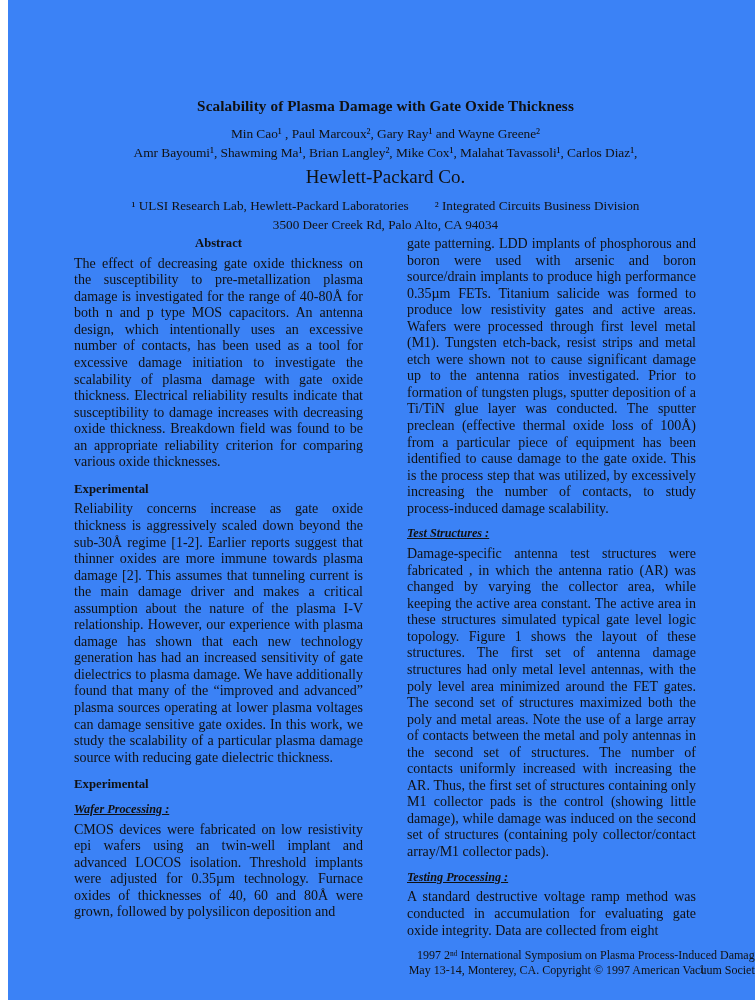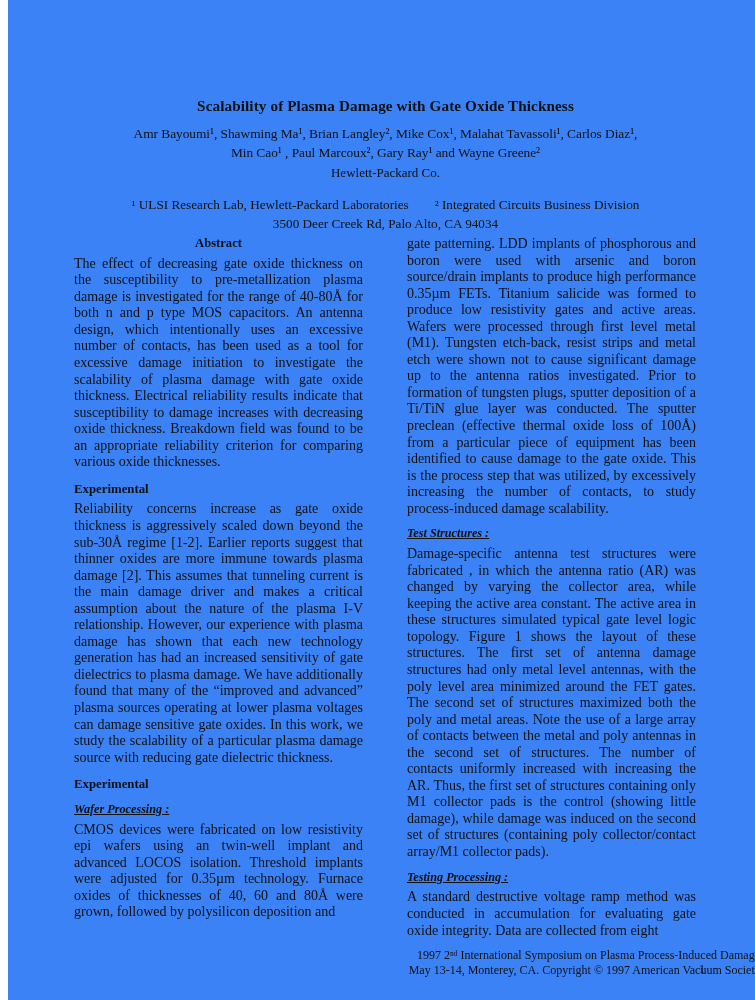--- a/index.html
+++ b/index.html
@@ -41,23 +41,23 @@
     line-height: 1.25;
     margin: 0 0 9px 0;
   }
   .author-line {
     font-size: 13.4px;
     line-height: 1.42;
     margin: 0;
     letter-spacing: -0.05px;
   }
   .affil-co {
-    font-size: 13px;
+    font-size: 19px;
     line-height: 1.5;
-    margin: 1px 0 12px 0;
+    margin: 1px 0 4px 0;
   }
   .affil-row {
     font-size: 13.2px;
     line-height: 1.5;
     margin: 0;
     display: block;
   }
   .affil-row .affil-gap { display: inline-block; width: 26px; }
   .affil-addr {
     font-size: 13.2px;
@@ -133,22 +133,22 @@
     font-family: "Liberation Serif", "DejaVu Serif", serif;
   }
 </style>
 </head>
 <body>
 
 <div class="page">
 
   <div class="header">
     <h1 class="paper-title">Scalability of Plasma Damage with Gate Oxide Thickness</h1>
+    <p class="author-line">Min Cao¹ , Paul Marcoux², Gary Ray¹ and Wayne Greene²</p>
     <p class="author-line">Amr Bayoumi¹, Shawming Ma¹, Brian Langley², Mike Cox¹, Malahat Tavassoli¹, Carlos Diaz¹,</p>
-    <p class="author-line">Min Cao¹ , Paul Marcoux², Gary Ray¹ and Wayne Greene²</p>
     <p class="affil-co">Hewlett-Packard Co.</p>
     <p class="affil-row"><span>¹ ULSI Research Lab, Hewlett-Packard Laboratories</span><span class="affil-gap"></span><span>² Integrated Circuits Business Division</span></p>
     <p class="affil-addr">3500 Deer Creek Rd, Palo Alto, CA 94034</p>
   </div>
 
   <div class="columns">
 
     <div class="col col-left">
       <h2 class="sec-center">Abstract</h2>
       <p class="body">The effect of decreasing gate oxide thickness on the susceptibility to pre-metallization plasma damage is investigated for the range of 40-80Å for both n and p type MOS capacitors. An antenna design, which intentionally uses an excessive number of contacts, has been used as a tool for excessive damage initiation to investigate the scalability of plasma damage with gate oxide thickness. Electrical reliability results indicate that susceptibility to damage increases with decreasing oxide thickness. Breakdown field was found to be an appropriate reliability criterion for comparing various oxide thicknesses.</p>

